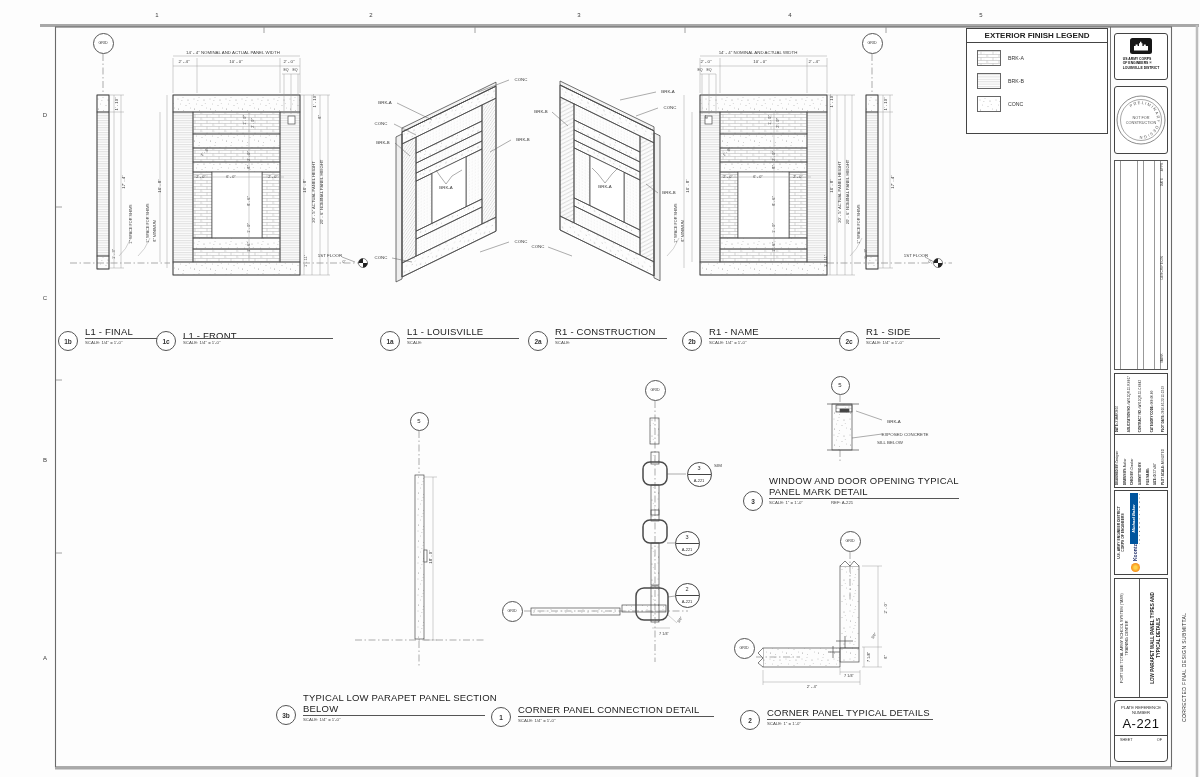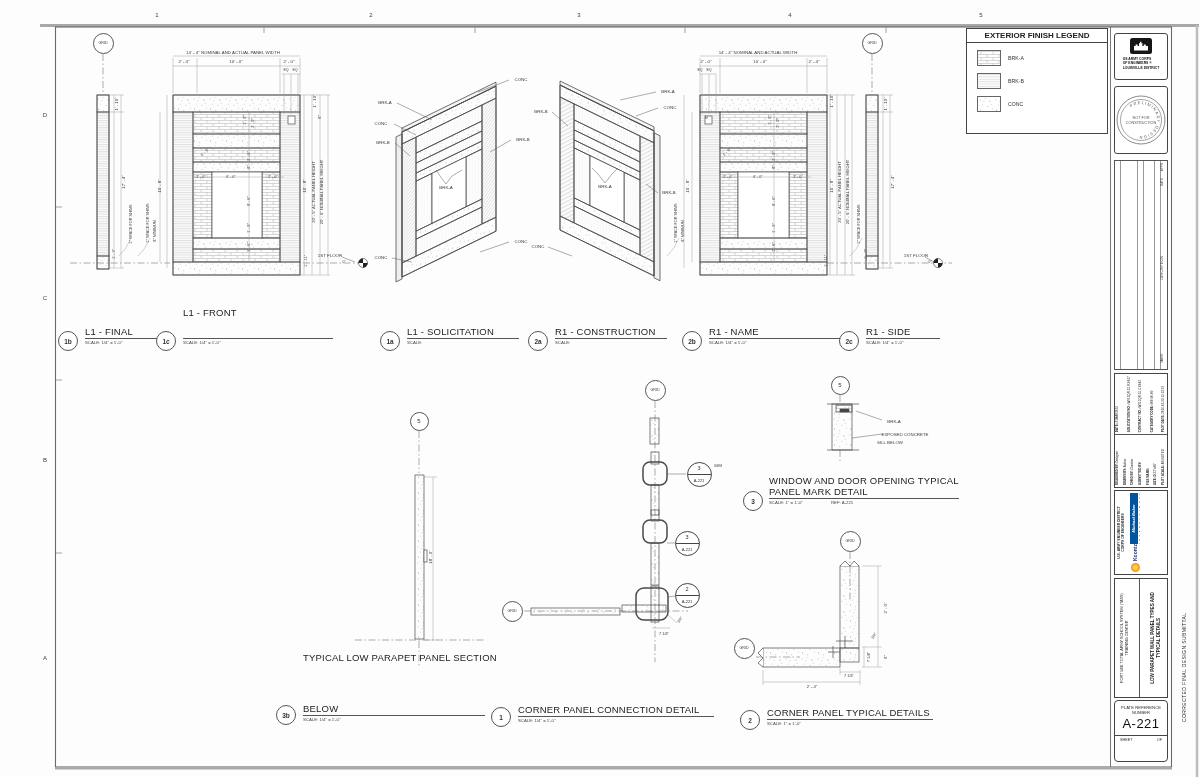--- a/index.html
+++ b/index.html
@@ -583,41 +583,41 @@
   </div>
 <div class="callout" style="height: 25px; width: 25px; left: 674.5px; top: 582.5px;">
     <div class="ctop">2</div>
     <div class="cbot">A-221</div>
   </div>
 <div class="bubble" style="height: 20px; width: 20px; left: 58px; top: 331px; font-size: 6.5px; font-weight: bold;">1b</div>
 <div class="vtitle" style="left: 85px; top: 326px;">L1 - FINAL</div>
 <div class="rule" style="left: 85px; top: 338px; width: 78px;"></div>
 <div class="vscale" style="left: 85px; top: 340px;">SCALE: 1/4" = 1'-0"</div>
 <div class="bubble" style="height: 20px; width: 20px; left: 156px; top: 331px; font-size: 6.5px; font-weight: bold;">1c</div>
-<div class="vtitle" style="left: 183px; top: 307px;">L1 - FRONT</div>
+<div class="vtitle" style="left: 183px; top: 330px;">L1 - FRONT</div>
 <div class="rule" style="left: 183px; top: 338px; width: 150px;"></div>
 <div class="vscale" style="left: 183px; top: 340px;">SCALE: 1/4" = 1'-0"</div>
 <div class="bubble" style="height: 20px; width: 20px; left: 380px; top: 331px; font-size: 6.5px; font-weight: bold;">1a</div>
-<div class="vtitle" style="left: 407px; top: 326px;">L1 - SOLICITATION</div>
+<div class="vtitle" style="left: 407px; top: 326px;">L1 - LOUISVILLE</div>
 <div class="rule" style="left: 407px; top: 338px; width: 112px;"></div>
 <div class="vscale" style="left: 407px; top: 340px;">SCALE:</div>
 <div class="bubble" style="height: 20px; width: 20px; left: 528px; top: 331px; font-size: 6.5px; font-weight: bold;">2a</div>
 <div class="vtitle" style="left: 555px; top: 326px;">R1 - CONSTRUCTION</div>
 <div class="rule" style="left: 555px; top: 338px; width: 112px;"></div>
 <div class="vscale" style="left: 555px; top: 340px;">SCALE:</div>
 <div class="bubble" style="height: 20px; width: 20px; left: 682px; top: 331px; font-size: 6.5px; font-weight: bold;">2b</div>
 <div class="vtitle" style="left: 709px; top: 326px;">R1 - NAME</div>
 <div class="rule" style="left: 709px; top: 338px; width: 132px;"></div>
 <div class="vscale" style="left: 709px; top: 340px;">SCALE: 1/4" = 1'-0"</div>
 <div class="bubble" style="height: 20px; width: 20px; left: 839px; top: 331px; font-size: 6.5px; font-weight: bold;">2c</div>
 <div class="vtitle" style="left: 866px; top: 326px;">R1 - SIDE</div>
 <div class="rule" style="left: 866px; top: 338px; width: 74px;"></div>
 <div class="vscale" style="left: 866px; top: 340px;">SCALE: 1/4" = 1'-0"</div>
 <div class="bubble" style="height: 20px; width: 20px; left: 276px; top: 705px; font-size: 6.5px; font-weight: bold;">3b</div>
-<div class="vtitle" style="left: 303px; top: 652px;">TYPICAL LOW PARAPET PANEL SECTION</div>
+<div class="vtitle" style="left: 303px; top: 692px;">TYPICAL LOW PARAPET PANEL SECTION</div>
 <div class="vtitle" style="left: 303px; top: 703px;">BELOW</div>
 <div class="rule" style="left: 303px; top: 715px; width: 182px;"></div>
 <div class="vscale" style="left: 303px; top: 717px;">SCALE: 1/4" = 1'-0"</div>
 <div class="bubble" style="height: 20px; width: 20px; left: 491px; top: 707px; font-size: 6.5px; font-weight: bold;">1</div>
 <div class="vtitle" style="left: 518px; top: 704px;">CORNER PANEL CONNECTION DETAIL</div>
 <div class="rule" style="left: 518px; top: 716px; width: 196px;"></div>
 <div class="vscale" style="left: 518px; top: 718px;">SCALE: 1/4" = 1'-0"</div>
 <div class="bubble" style="height: 20px; width: 20px; left: 740px; top: 710px; font-size: 6.5px; font-weight: bold;">2</div>
 <div class="vtitle" style="left: 767px; top: 707px;">CORNER PANEL TYPICAL DETAILS</div>
 <div class="rule" style="left: 767px; top: 719px; width: 166px;"></div>

